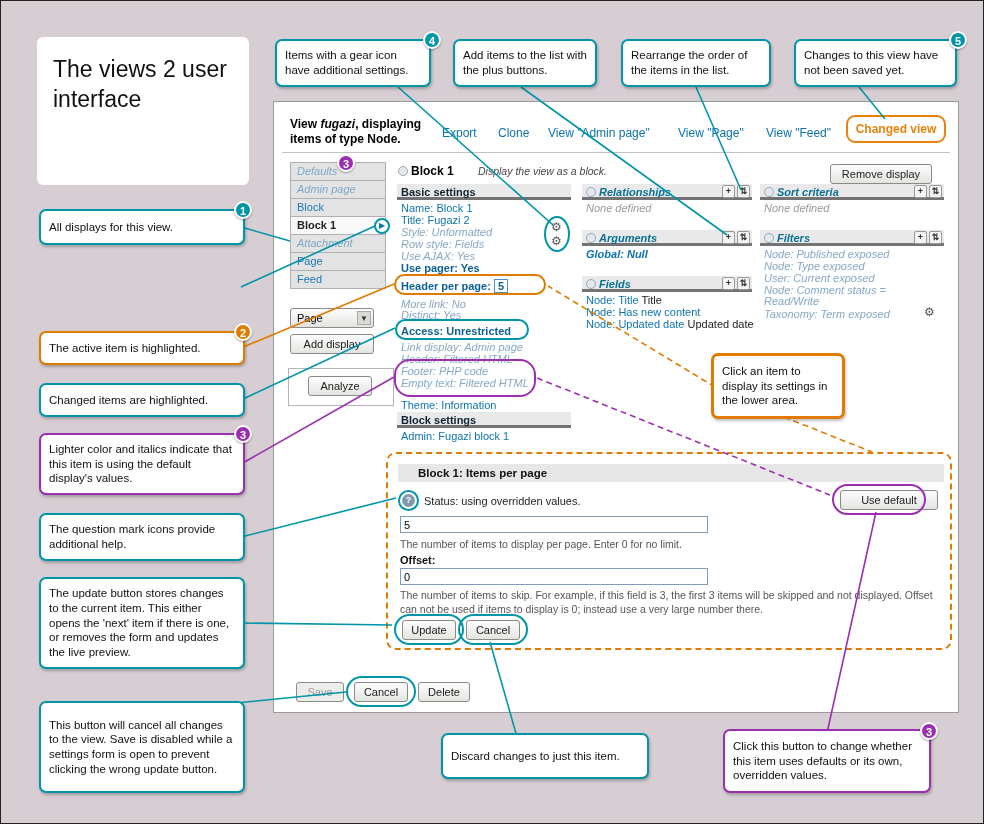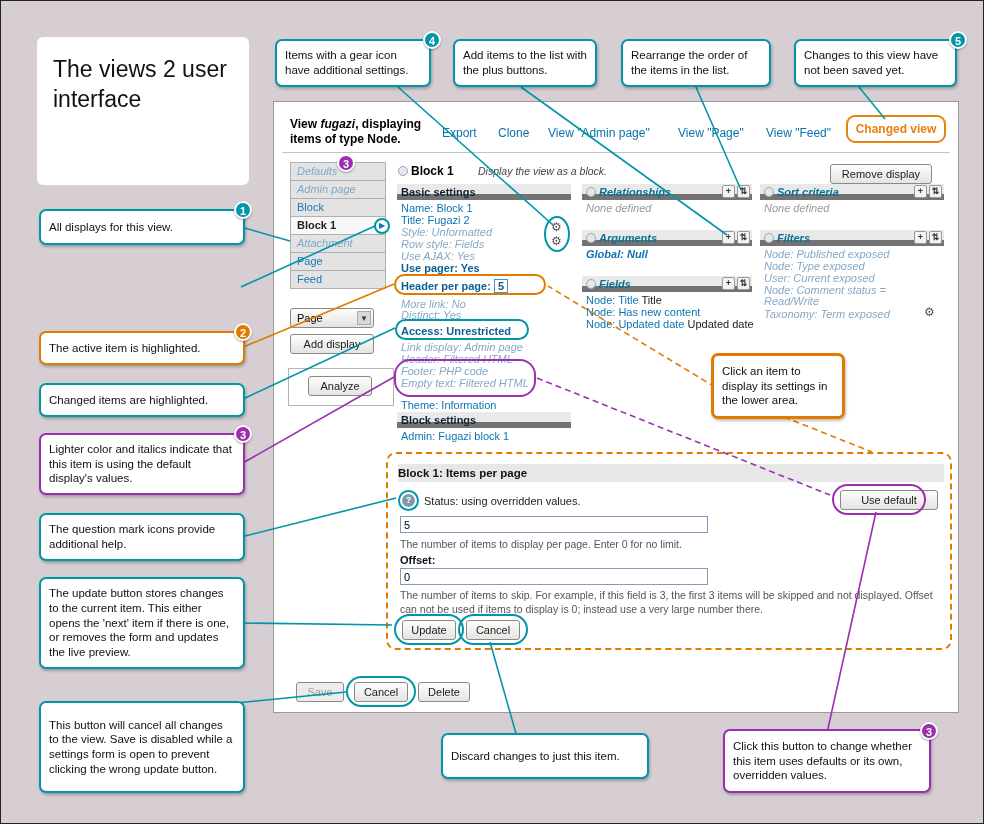--- a/index.html
+++ b/index.html
@@ -47,21 +47,21 @@
   .select{position:absolute;background:linear-gradient(#fdfdfd,#e3e3e0);border:1px solid #8a8a88;
     border-radius:3px;height:20px;line-height:18px;padding-left:6px;cursor:pointer}
   .caret{position:absolute;right:2px;top:2px;width:14px;height:14px;background:#d9d9d6;
     border:1px solid #aaa;font-size:8px;text-align:center;line-height:13px;color:#333}
   .btn{position:absolute;background:linear-gradient(#fdfdfd,#e4e4e1);border:1px solid #8a8a88;
     border-radius:3px;font-size:11px;text-align:center;color:#222;height:20px;line-height:18px;cursor:pointer}
   .btn.disabled{color:#999;background:#ececea}
   .previewbox{position:absolute;border:1px solid #b5b5b5;background:#fff}
 
   .secbar{position:absolute;background:#e9e9e9;height:16px;font-size:11px;font-weight:bold;
-    line-height:16px;padding:0 4px;color:#123;border-bottom:6px solid #737373}
+    line-height:16px;padding:0 4px;color:#123;border-bottom:3px solid #737373}
   .sectitle{color:#0a7095;font-style:italic;cursor:pointer}
   .secicon{display:inline-block;width:10px;height:10px;border:1px solid #98a8b8;border-radius:50%;
     background:#e2e8ee;margin-right:3px;vertical-align:-1px}
   .mini{position:absolute;top:1px;width:13px;height:13px;border:1px solid #999;background:#f4f4f4;
     font-size:9px;line-height:11px;text-align:center;color:#333;border-radius:2px;cursor:pointer}
 
   .row{position:absolute;font-size:11px;white-space:nowrap;cursor:pointer}
   .row.link{color:#0e74b0}
   .row.inherit{color:#86a8c6;font-style:italic}
   .row.bold{color:#0b5f95;font-weight:bold}
@@ -73,21 +73,21 @@
   .gear{position:absolute;font-size:12px;color:#555;line-height:12px;cursor:pointer}
 
   .oval{position:absolute;border:2px solid #0095a8;border-radius:16px;z-index:3;pointer-events:none}
   .oval.orange{border-color:#e07b00}
   .oval.purple{border-color:#9c2fb0}
   .oval.round{border-radius:50%}
 
   .formbox{position:absolute;left:112px;top:350px;width:566px;height:198px;border:2px dashed #e07b00;
     border-radius:10px;background:#fff;z-index:2}
   .fhead{position:absolute;left:10px;top:10px;width:546px;height:18px;background:#e7e7e7;
-    font-weight:bold;font-size:11.5px;line-height:18px;padding-left:0;color:#111}
+    font-weight:bold;font-size:11.5px;line-height:18px;padding-left:20px;color:#111}
   .qicon{position:absolute;width:13px;height:13px;border-radius:50%;background:#8099aa;color:#fff;
     font-size:9px;font-weight:bold;text-align:center;line-height:13px;cursor:pointer}
   .input{position:absolute;border:1px solid #7f9db9;background:#fff;font-size:11px;height:17px;
     padding:1px 3px;font-family:"Liberation Sans",sans-serif}
   .help{position:absolute;font-size:10.5px;color:#555;line-height:1.3;cursor:default}
   .flabel{position:absolute;font-size:11px;font-weight:bold;color:#111}
   .ftext{position:absolute;font-size:11px;color:#222}
 </style>
 </head>
 <body>

